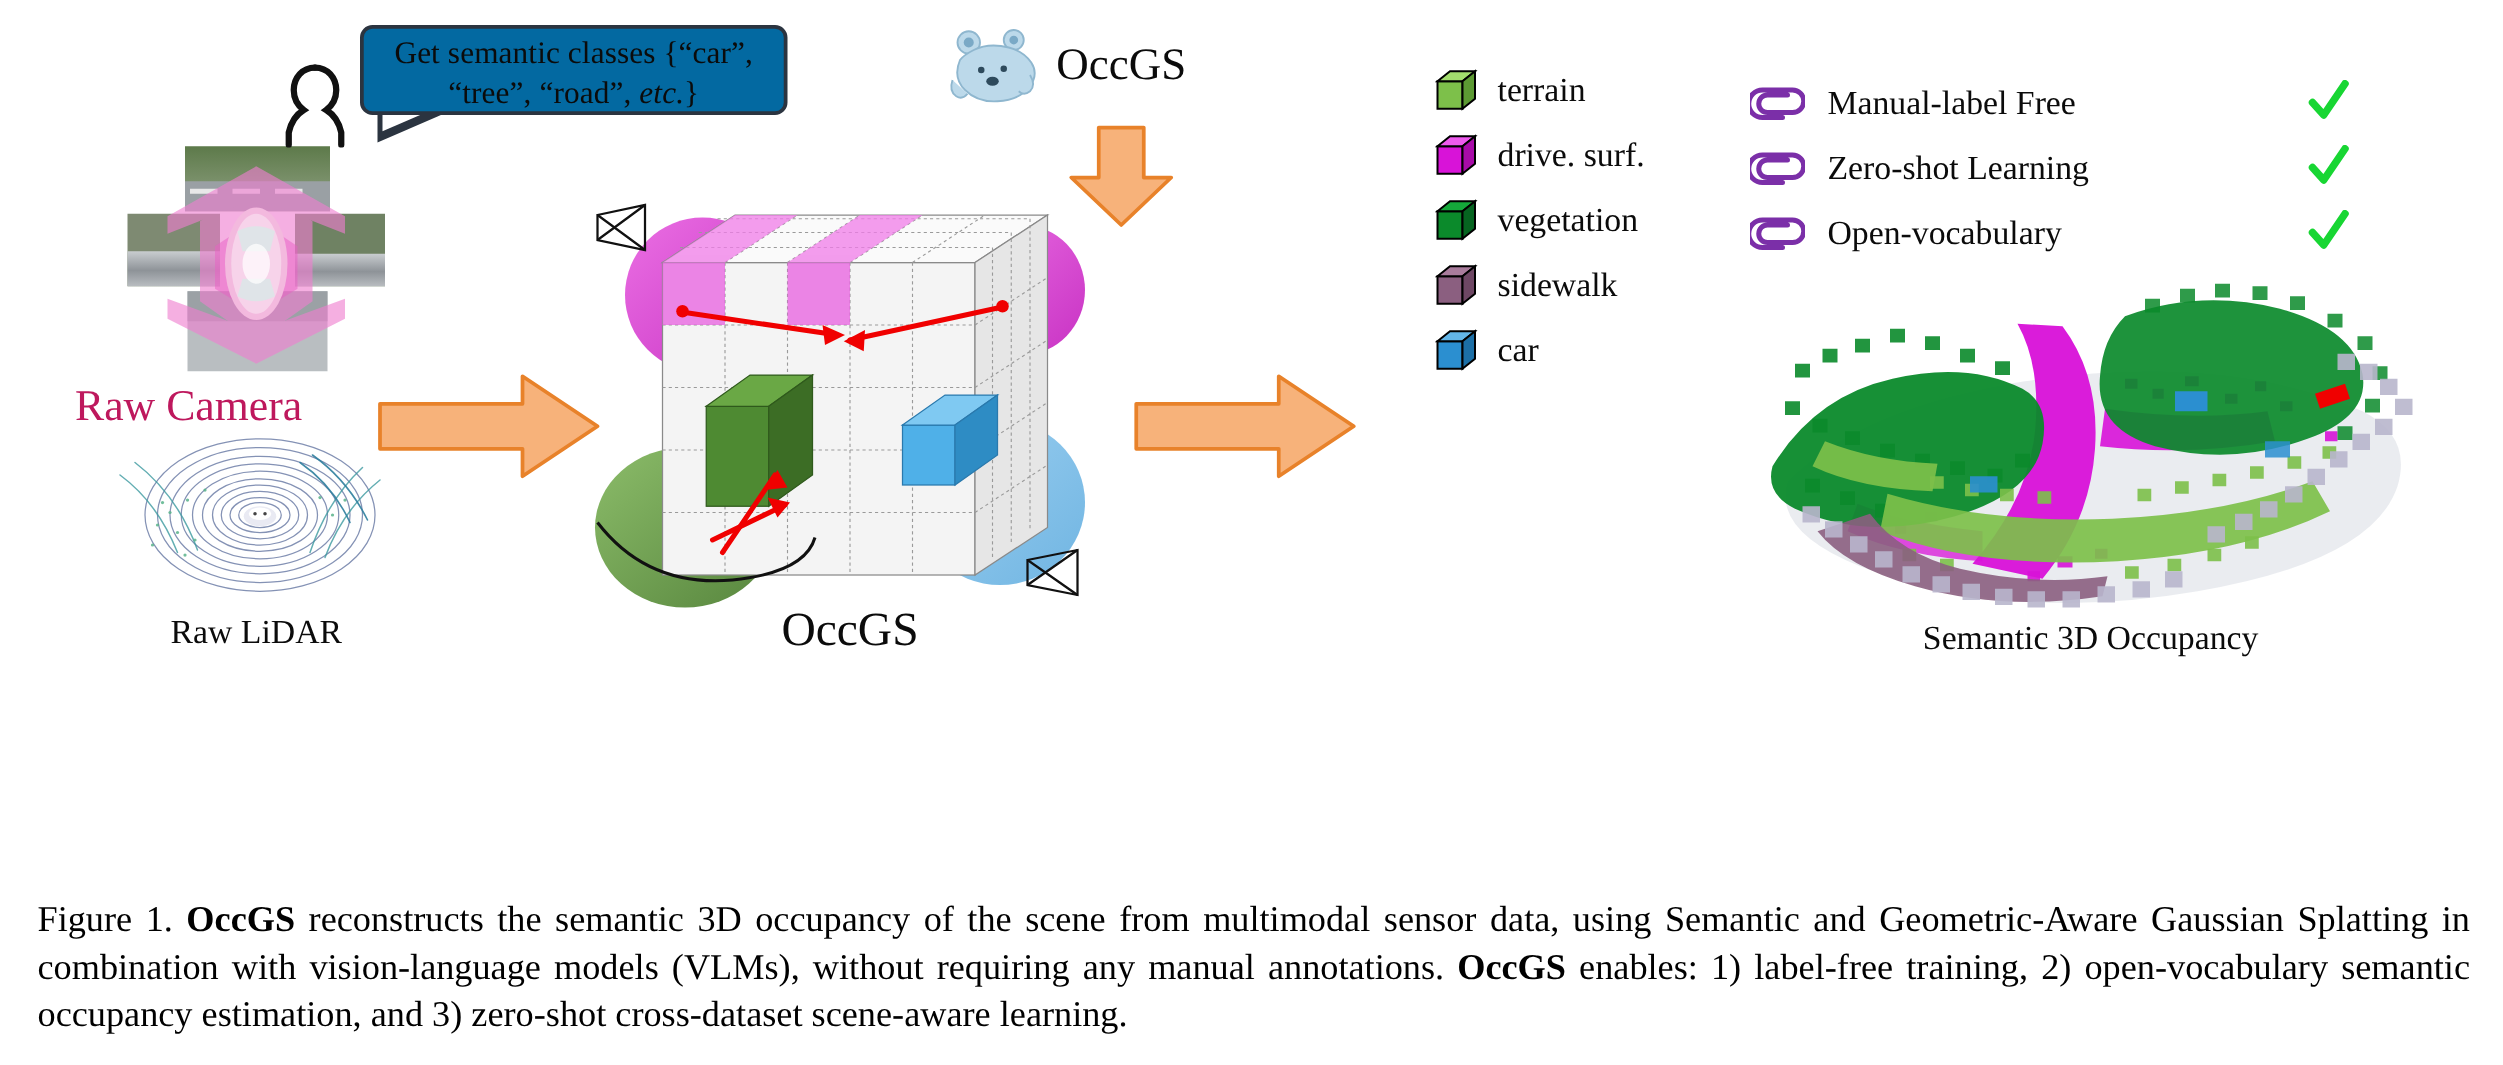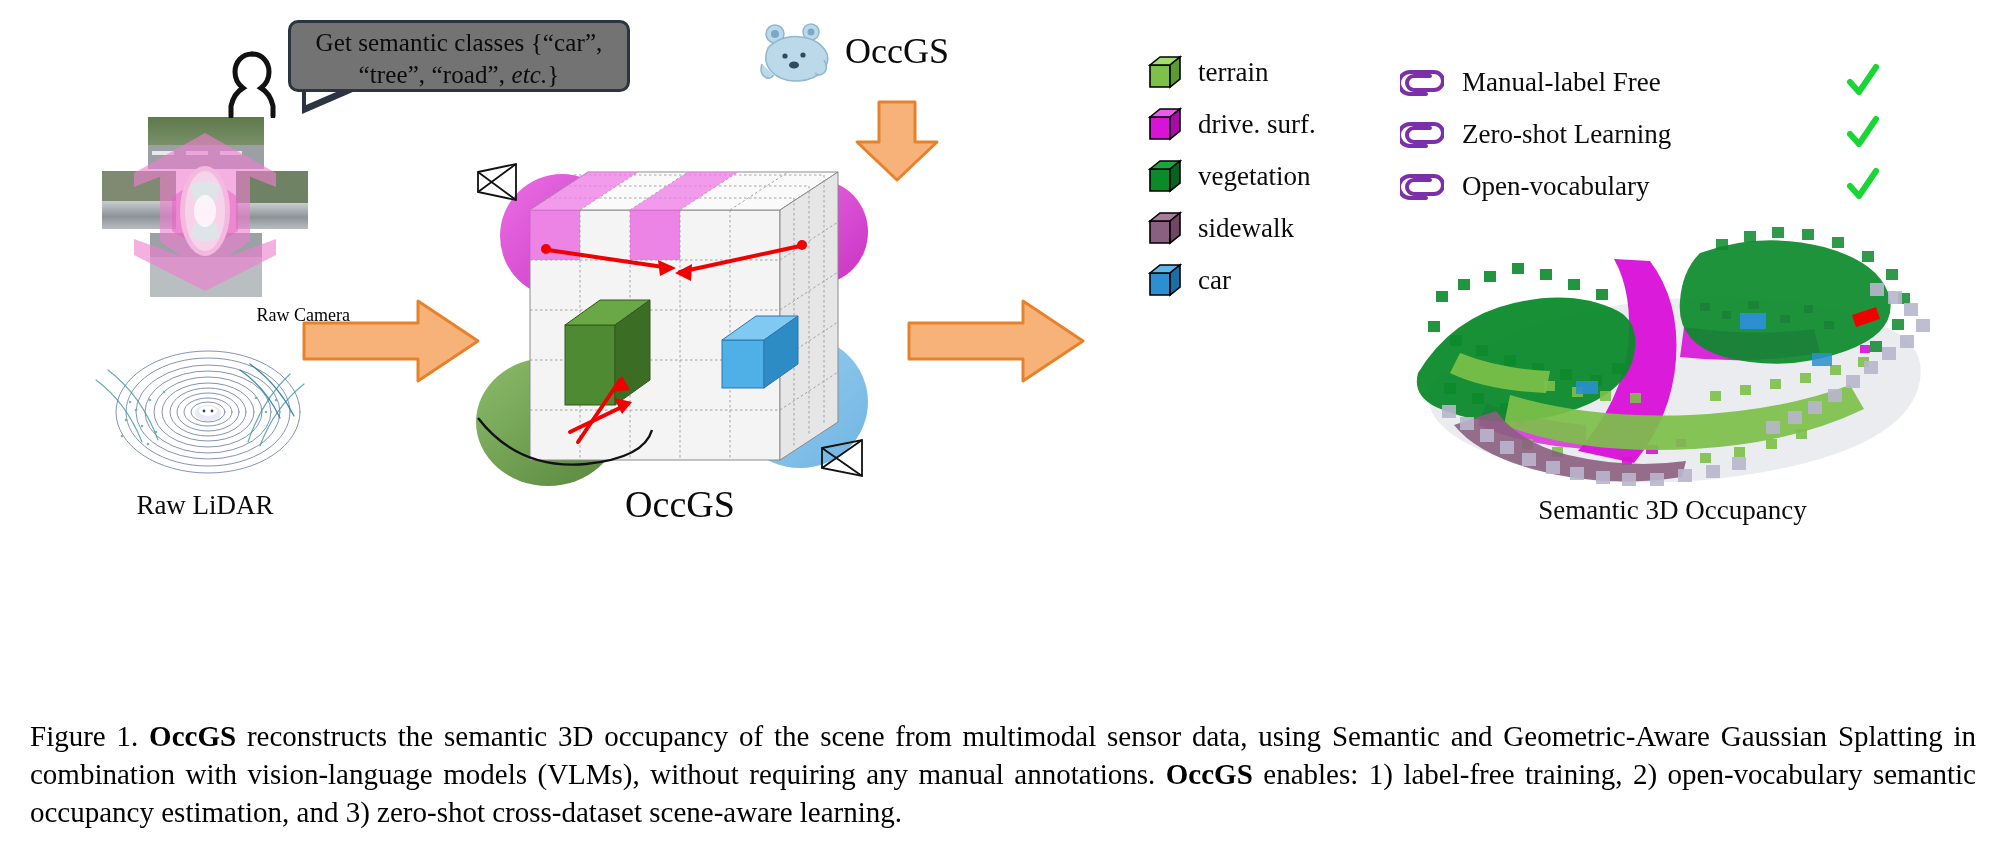--- a/index.html
+++ b/index.html
@@ -15,21 +15,21 @@
   }
 
   .stage { position: absolute; left: 0; top: 0; width: 2002px; height: 852px; }
 
   
   #speech-bubble {
     position: absolute; left: 288px; top: 20px;
     width: 342px; height: 72px;
     border: 3px solid #2b3440;
     border-radius: 10px;
-    background: #737373;
+    background: #0369a1;
     z-index: 6;
   }
   #speech-bubble .bubble-text {
     position: absolute; left: 0; top: 4px; width: 100%;
     text-align: center;
     font-size: 25px; line-height: 32px; color: #0b0b0b;
     letter-spacing: .1px;
   }
   #speech-tail {
     position: absolute; left: 302px; top: 88px;
@@ -51,22 +51,22 @@
     width: 60px; height: 68px; z-index: 5;
   }
 
   
   #raw-camera-figure {
     position: absolute; left: 100px; top: 115px;
     width: 210px; height: 190px;
   }
   #raw-camera-label {
     position: absolute; left: 60px; top: 305px;
-    width: 290px; text-align: right;
-    font-size: 18px; color: #000000;
+    width: 290px; text-align: left;
+    font-size: 35px; color: #be185d;
   }
   #raw-lidar-figure {
     position: absolute; left: 90px; top: 340px;
     width: 230px; height: 150px;
   }
   #raw-lidar-label {
     position: absolute; left: 60px; top: 490px;
     width: 290px; text-align: center;
     font-size: 27px; color: #0b0b0b;
   }

